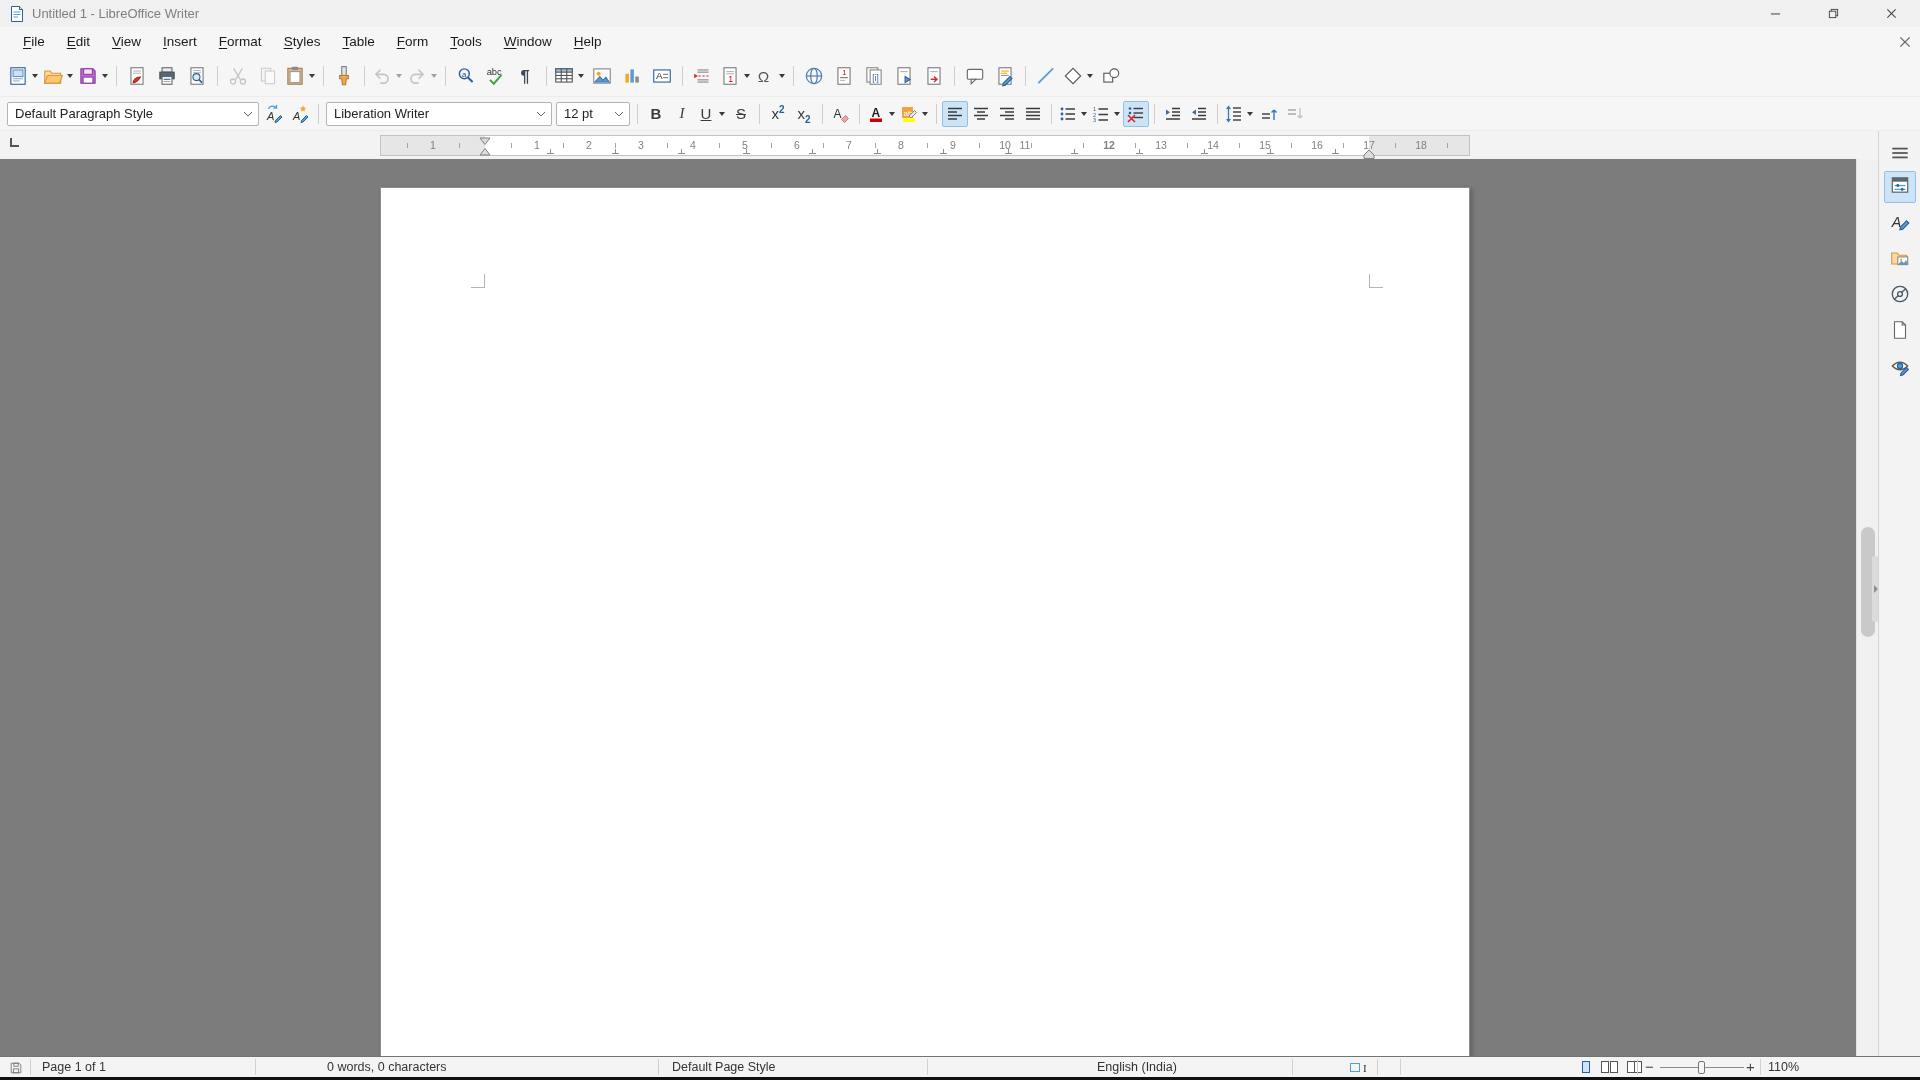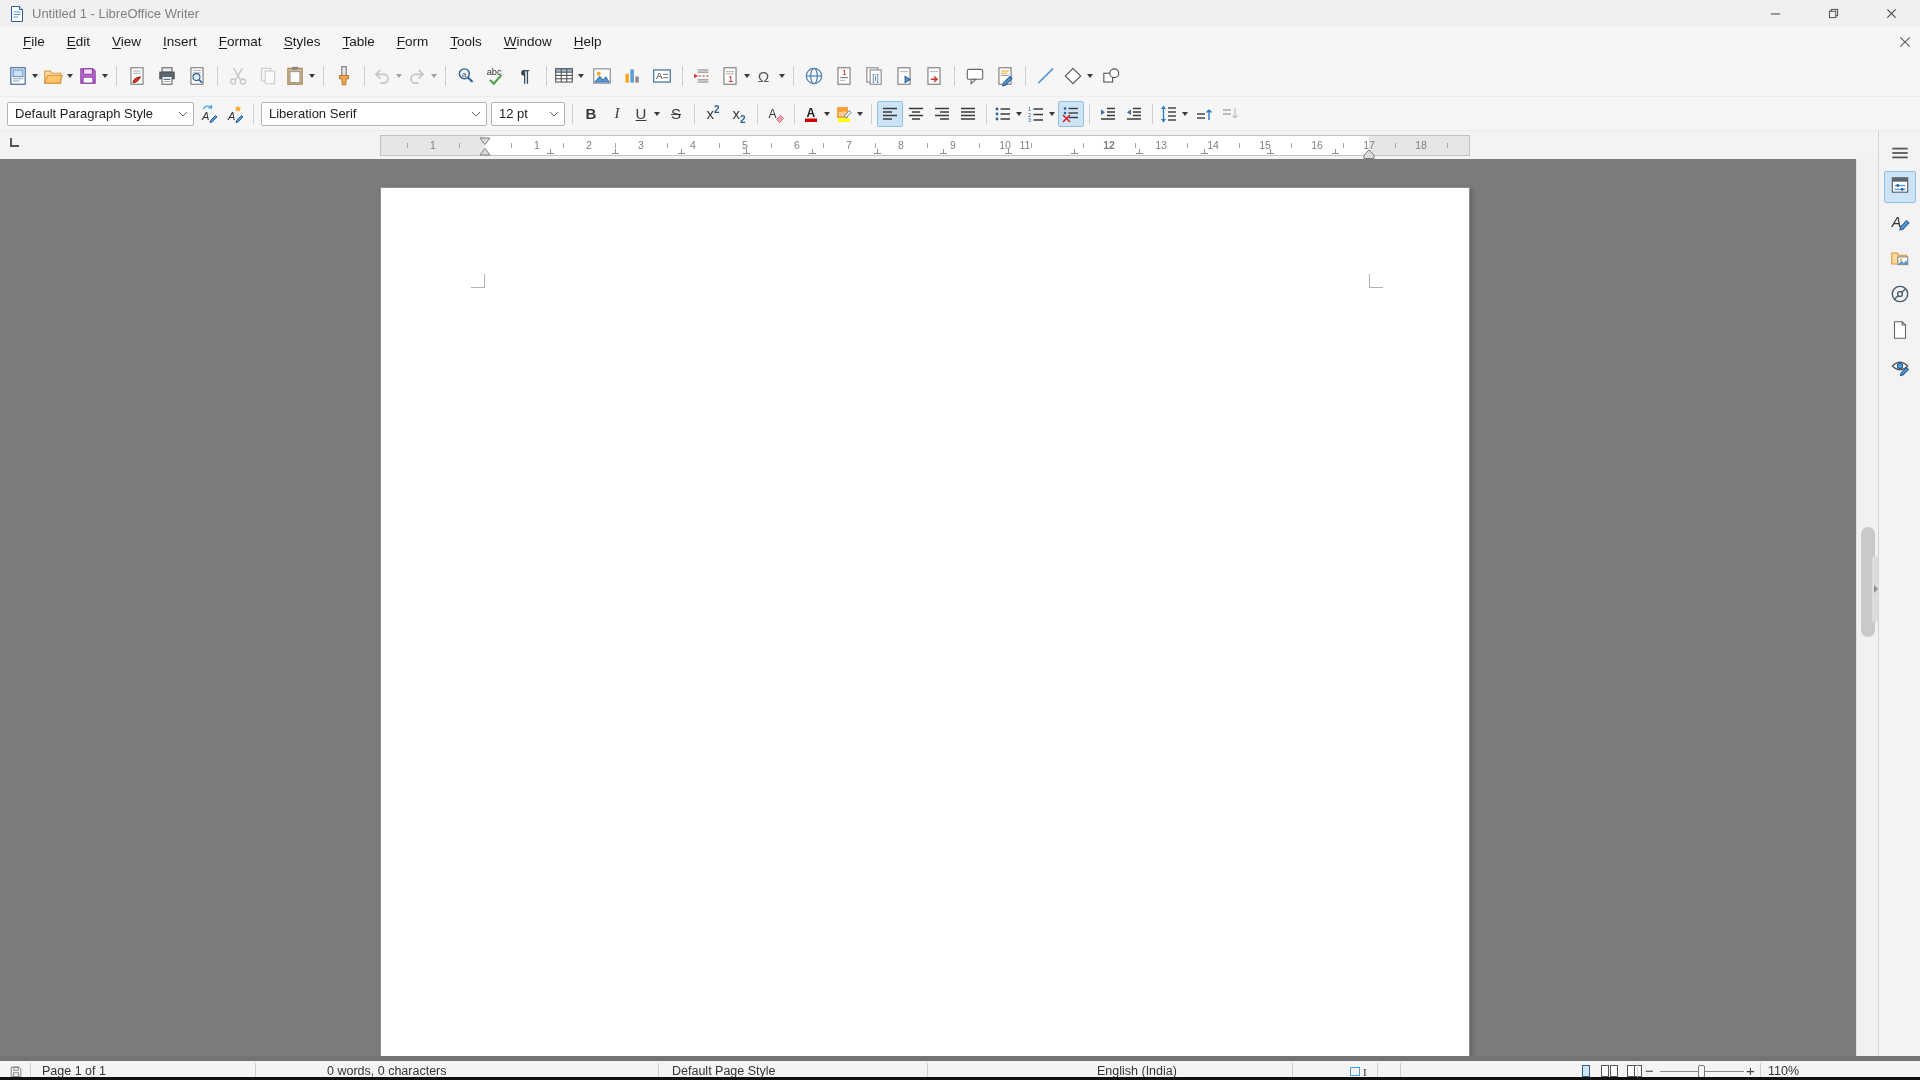--- a/index.html
+++ b/index.html
@@ -68,21 +68,21 @@
   #collapse-grip { position:absolute; left:1872px; top:556px; width:7px; height:66px; background:#dcdcdc; border-radius:3px; display:flex; align-items:center; justify-content:center; }
   #collapse-grip i { width:0; height:0; border-top:4px solid transparent; border-bottom:4px solid transparent; border-left:4px solid #8f8f8f; }
 
   
   #sidebar { position:absolute; left:1878px; top:131px; width:42px; height:925px; background:#f3f3f3; border-left:1px solid #d4d4d4; }
   .side-btn { position:absolute; left:5px; width:32px; height:32px; display:flex; align-items:center; justify-content:center; border-radius:2px; border:1px solid transparent; }
   .side-btn svg { width:22px; height:22px; }
   .side-btn.active { background:#cde4f7; border:1px solid #94bfe5; }
 
   
-  #statusbar { position:absolute; left:0; top:1056px; width:100%; height:21px; background:#f4f4f4; border-top:5px solid #737373; font-size:12.5px; color:#333; }
+  #statusbar { position:absolute; left:0; top:1056px; width:100%; height:21px; background:#f4f4f4; border-top:1px solid #737373; font-size:12.5px; color:#333; }
   #statusbar .cell { position:absolute; top:3px; white-space:nowrap; }
   .ssep { position:absolute; top:2px; width:1px; height:16px; background:#d0d0d0; }
   .sicon { position:absolute; }
   .sicon svg { display:block; }
   #zoomslider { position:absolute; left:1660px; top:10px; width:84px; height:1px; background:#8a8a8a; }
   #zoomslider .ztick { position:absolute; left:38px; top:-3px; width:1px; height:7px; background:#8a8a8a; }
   #zoomhandle { position:absolute; left:1698px; top:4px; width:7px; height:13px; background:#f5f5f5; border:1px solid #777; border-radius:2px; }
   .zbtn { position:absolute; top:1px; font-size:15px; color:#444; }
   #bottomedge { position:absolute; left:0; top:1077px; width:100%; height:3px; background:#101010; }
 </style>
@@ -477,21 +477,21 @@
         <span class="icon">
           <svg viewBox="0 0 20 20">
             <rect x="3.5" y="7.5" width="8" height="8" fill="#fff" stroke="#555"></rect>
             <circle cx="13" cy="7.5" r="4" fill="#fff" stroke="#555"></circle>
           </svg>
         </span>
       </div>
     </div>
 
   <div class="toolbar" id="fmt-bar">
-    <div class="combo" style="width:187px">
+    <div class="combo" style="width:252px">
       <span class="combo-text">Default Paragraph Style</span>
       <span class="combo-btn">
           <svg viewBox="0 0 10 6">
             <path d="M1 1 l4 4 4-4" fill="none" stroke="#666"></path>
           </svg>
         </span>
     </div>
     <span id="fmt-style-btns" style="display:flex;align-items:center">
         <div class="tbtn">
           <span class="icon">
@@ -508,21 +508,21 @@
             <svg viewBox="0 0 20 20">
               <path d="M13 1.5 l1 2 2.2 .3 -1.6 1.6 .4 2.2 -2-1.1 -2 1.1 .4-2.2 -1.6-1.6 2.2-.3z" fill="#f5a623"></path>
               <text x="3" y="16" font-size="11" font-style="italic" fill="#333">A</text>
               <path d="M11.5 16.5 l5-5 1.5 1.5 -5 5 -2 .5z" fill="#5b9bd5" stroke="#2a6099"></path>
             </svg>
           </span>
         </div>
       </span>
     <span class="tsep"></span>
     <div class="combo" style="width:226px">
-      <span class="combo-text">Liberation Serif</span>
+      <span class="combo-text">Liberation Writer</span>
       <span class="combo-btn">
           <svg viewBox="0 0 10 6">
             <path d="M1 1 l4 4 4-4" fill="none" stroke="#666"></path>
           </svg>
         </span>
     </div>
     <div class="combo" style="width:74px">
       <span class="combo-text">12 pt</span>
       <span class="combo-btn">
           <svg viewBox="0 0 10 6">

